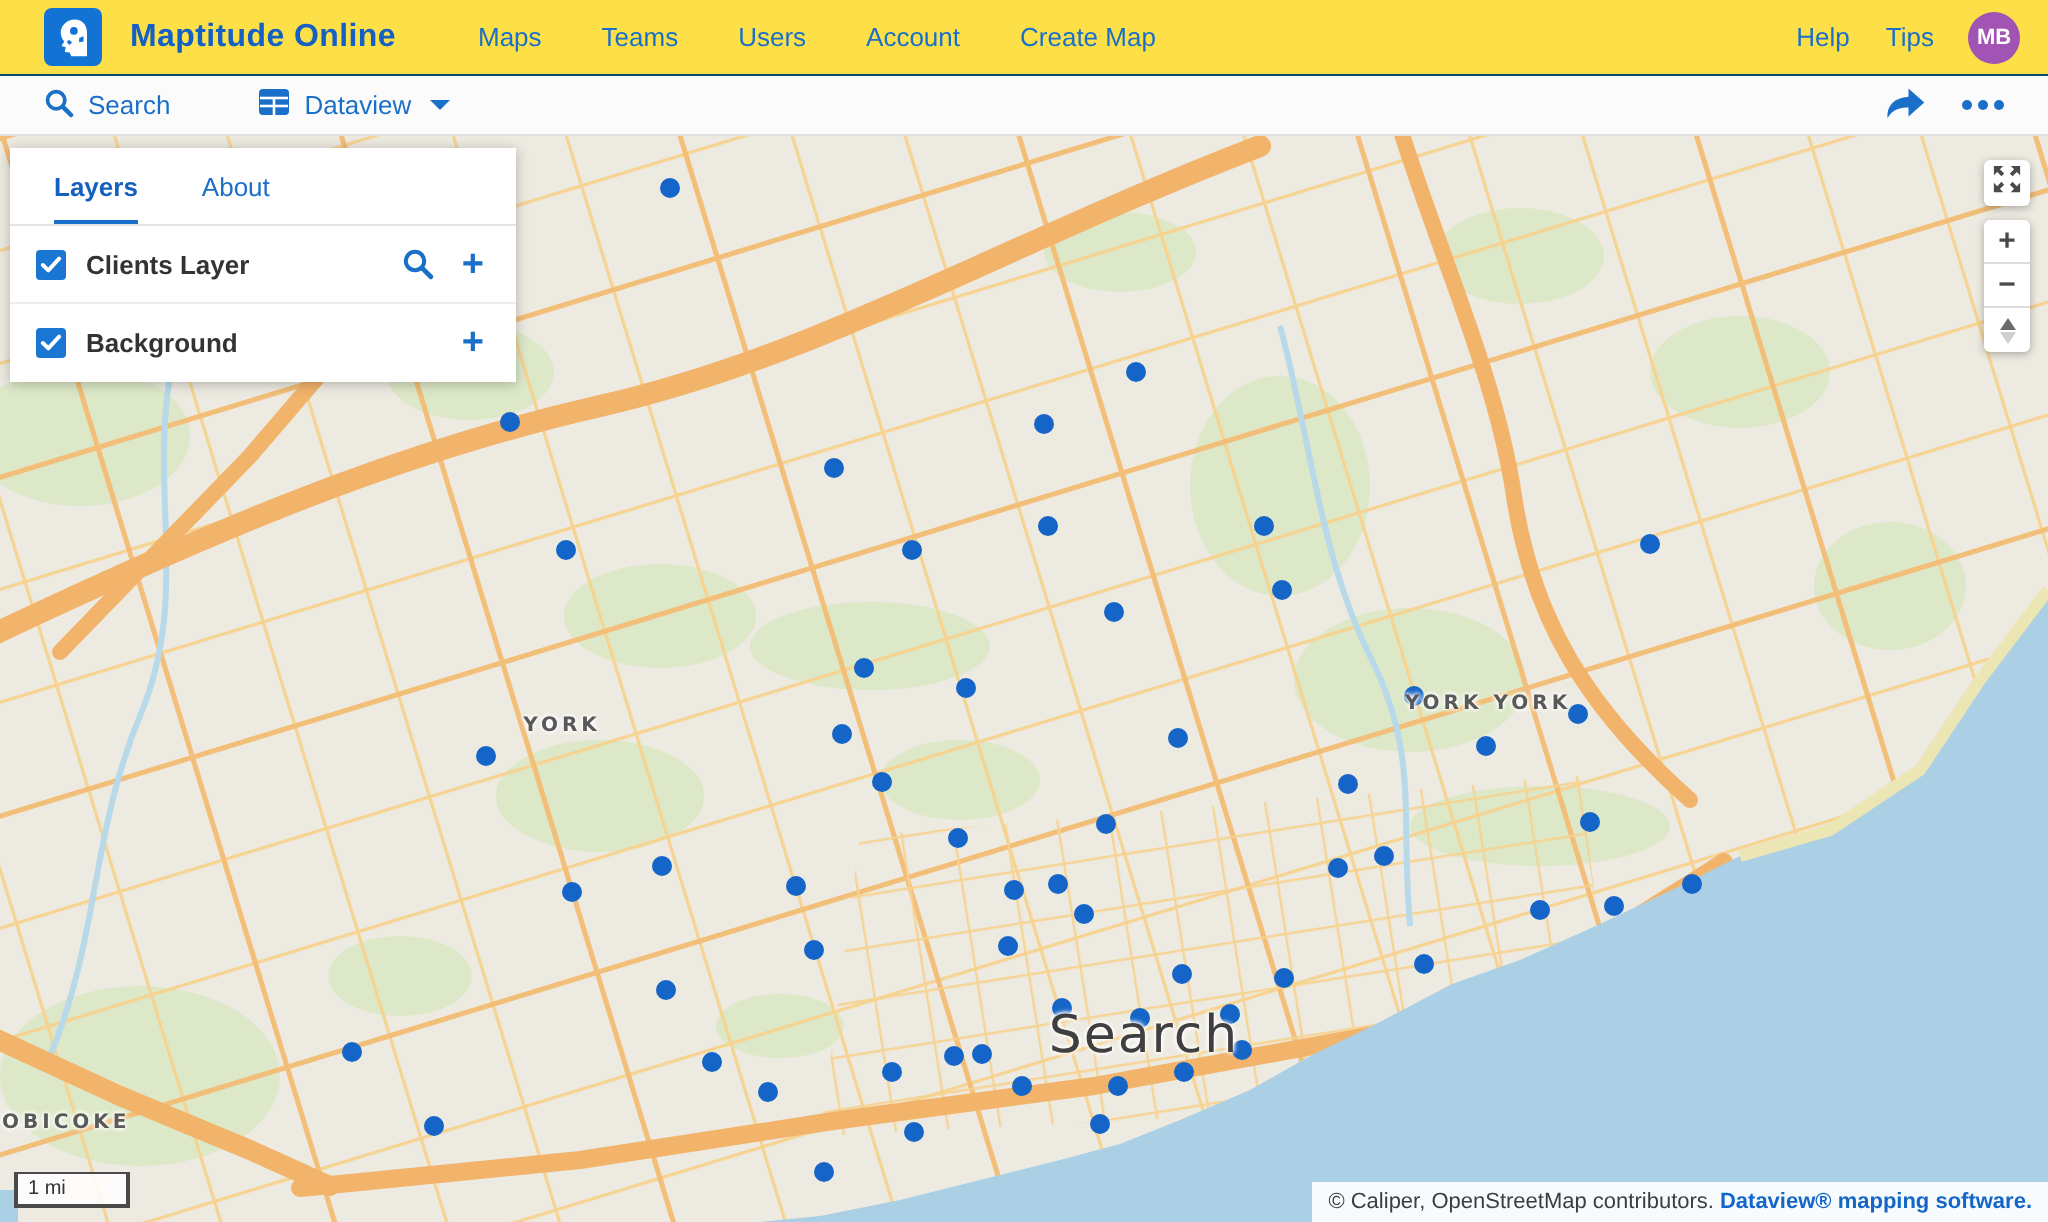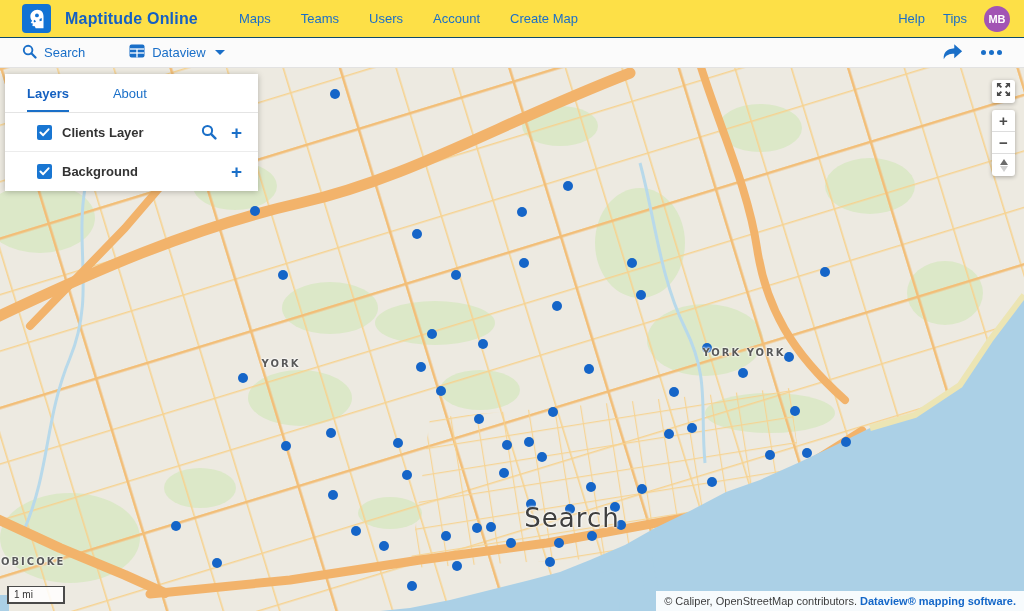--- a/index.html
+++ b/index.html
@@ -43,25 +43,25 @@
   .map-label { position:absolute; color:#555; white-space:nowrap;
     text-shadow:0 0 2px #fff,0 0 2px #fff,0 0 3px #fff; transform:translate(-50%,-50%);
     font-family:"DejaVu Sans", sans-serif; }
   .map-label.small { font-size:10px; font-weight:600; letter-spacing:2px; color:#595959; }
   .map-label.city  { font-size:26px; font-weight:400; color:#3f3f3f; letter-spacing:1px; }
   .map-label.edge  { transform:none; }
 
   
   .layers-panel { position:absolute; left:5px; top:6px; width:253px; background:#fff;
     box-shadow:0 1px 6px rgba(0,0,0,.25); z-index:20; }
-  .panel-tabs { display:flex; gap:44px; padding:12px 0 0 22px; border-bottom:1px solid #e4e4e4; }
+  .panel-tabs { display:flex; gap:32px; padding:12px 0 0 22px; border-bottom:1px solid #e4e4e4; }
   .panel-tab { font-size:13px; color:#1a6fc8; padding-bottom:9px; cursor:pointer;
     border-bottom:2px solid transparent; }
   .panel-tab.active { font-weight:bold; color:#1460c0; border-bottom-color:#1a6fc8; }
-  .layer-row { display:flex; align-items:center; height:39px; padding:0 16px 0 32px;
+  .layer-row { display:flex; align-items:center; height:39px; padding:0 16px 0 13px;
     border-bottom:1px solid #ececec; }
   .layer-row:last-child { border-bottom:none; }
   .checkbox { width:15px; height:15px; border-radius:2px; background:#1976d2;
     display:flex; align-items:center; justify-content:center; cursor:pointer; flex:none; }
   .layer-label { font-size:13px; font-weight:600; color:#333; margin-left:10px; }
   .row-icons { margin-left:auto; display:flex; align-items:center; gap:14px; }
   .icon-btn { cursor:pointer; display:flex; align-items:center; justify-content:center; }
   .plus-glyph { font-size:19px; font-weight:bold; color:#1a6fc8; line-height:1; }
 
   

